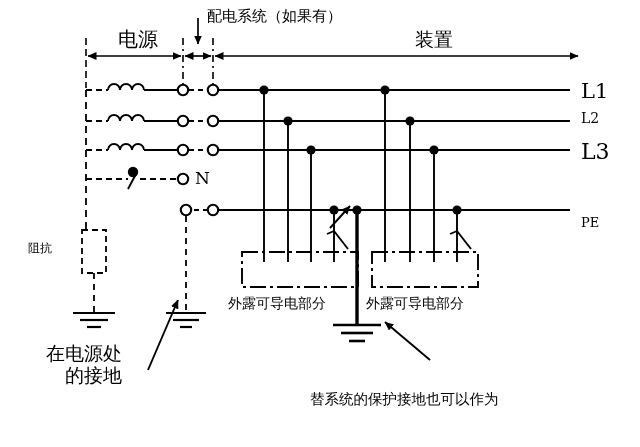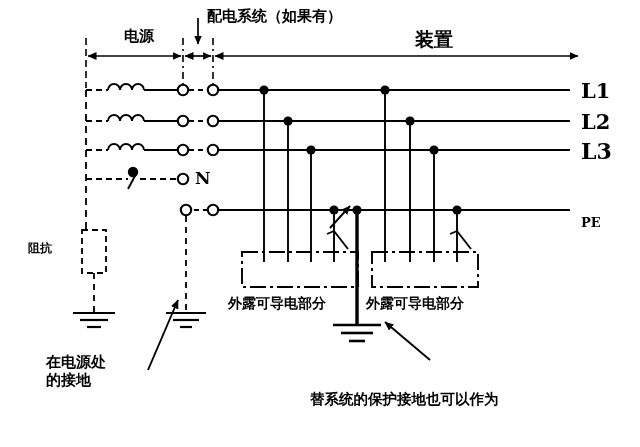--- a/index.html
+++ b/index.html
@@ -1,20 +1,20 @@
 <!DOCTYPE html>
 <html><head>
 <meta charset="utf-8">
 <style>
   html,body{margin:0;padding:0;background:#ffffff;}
   body{width:640px;height:447px;overflow:hidden;
        font-family:"DejaVu Sans","Liberation Sans",sans-serif;}
   #stage{position:relative;width:640px;height:447px;background:#fff;}
   svg{position:absolute;left:0;top:0;}
-  .lbl{position:absolute;color:#000;font-weight:bold;line-height:1.18;white-space:pre;}
+  .lbl{position:absolute;color:#000;font-weight:normal;line-height:1.18;white-space:pre;}
   .cn{font-family:"DejaVu Sans","Liberation Sans",sans-serif;}
   .lat{font-family:"DejaVu Serif","Liberation Serif",serif;}
 </style>
 </head>
 <body>
 
 <div id="stage">
 
   <svg width="640" height="447" viewBox="0 0 640 447">
     <defs>
@@ -226,35 +226,35 @@
       <circle cx="183" cy="121" r="5.2"></circle>
       <circle cx="213" cy="121" r="5.2"></circle>
       <circle cx="183" cy="150" r="5.2"></circle>
       <circle cx="213" cy="150" r="5.2"></circle>
       <circle cx="183" cy="179" r="5.2"></circle>
       <circle cx="186" cy="210" r="5.2"></circle>
       <circle cx="213" cy="210" r="5.2"></circle>
     </g>
   </svg>
 
-  <div class="lbl cn" style="left:124px;top:28px;font-size:15px;">电源</div>
+  <div class="lbl cn" style="left:118px;top:28px;font-size:20px;">电源</div>
 
   <div class="lbl cn" style="left:207px;top:8px;font-size:15px;">配电系统（如果有）</div>
 
   <div class="lbl cn" style="left:415px;top:28px;font-size:19px;">装置</div>
 
   <div class="lbl lat" style="left:581px;top:79px;font-size:21px;">L1</div>
-  <div class="lbl lat" style="left:581px;top:110px;font-size:21px;">L2</div>
+  <div class="lbl lat" style="left:581px;top:110px;font-size:14px;">L2</div>
   <div class="lbl lat" style="left:581px;top:139px;font-size:22px;">L3</div>
   <div class="lbl lat" style="left:195px;top:168px;font-size:17px;">N</div>
   <div class="lbl lat" style="left:581px;top:215px;font-size:13px;">PE</div>
 
   <div class="lbl cn" style="left:28px;top:241px;font-size:12px;">阻抗</div>
 
-  <div class="lbl cn" style="left:46px;top:342px;font-size:15px;text-align:left;margin-top:12px;">在电源处
+  <div class="lbl cn" style="left:46px;top:342px;font-size:19px;text-align:right;">在电源处
 的接地</div>
 
 
   <div class="lbl cn" style="left:228px;top:295px;font-size:14px;">外露可导电部分</div>
 
   <div class="lbl cn" style="left:366px;top:295px;font-size:14px;">外露可导电部分</div>
 
   <div class="lbl cn" style="left:310px;top:353px;font-size:14.5px;line-height:1.26;">
     <div>替系统的保护接地也可以作为</div>
     

